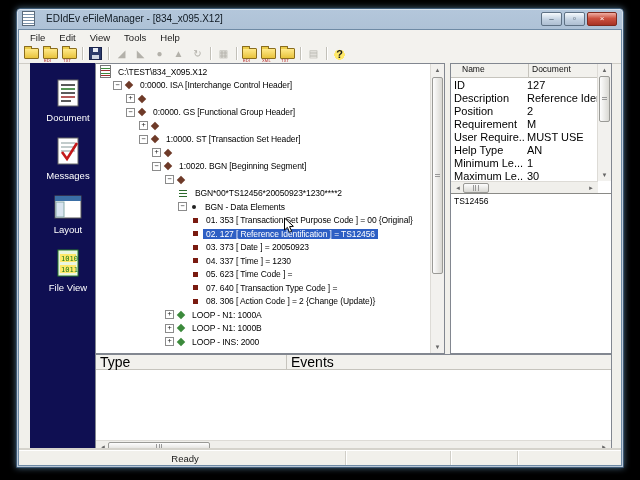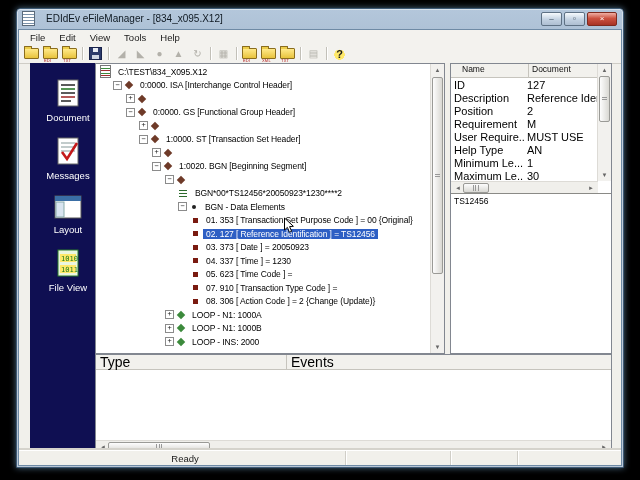--- a/index.html
+++ b/index.html
@@ -299,21 +299,21 @@
             <div class="tree-row" style="padding-left: 94px;">
               <div class="ti square"></div>
               <div class="tree-label">04. 337 [ Time ] = 1230</div>
             </div>
             <div class="tree-row" style="padding-left: 94px;">
               <div class="ti square"></div>
               <div class="tree-label">05. 623 [ Time Code ] =</div>
             </div>
             <div class="tree-row" style="padding-left: 94px;">
               <div class="ti square"></div>
-              <div class="tree-label">07. 910 [ Transaction Type Code ] =</div>
+              <div class="tree-label">07. 640 [ Transaction Type Code ] =</div>
             </div>
             <div class="tree-row" style="padding-left: 94px;">
               <div class="ti square"></div>
               <div class="tree-label">08. 306 [ Action Code ] = 2 {Change (Update)}</div>
             </div>
             <div class="tree-row" style="padding-left: 68px;">
               <div class="exp">+</div>
               <div class="ti diamond-green"></div>
               <div class="tree-label">LOOP - N1: 1000A</div>
             </div>

